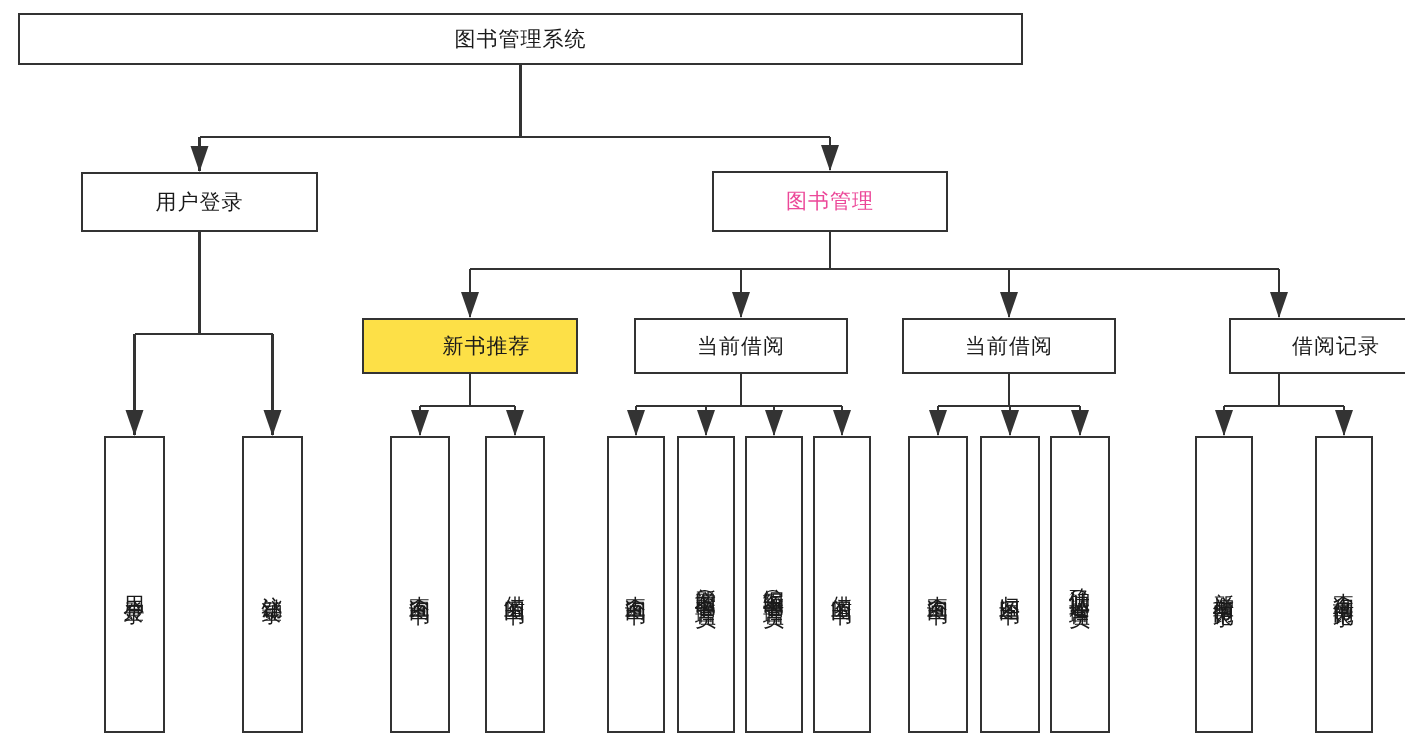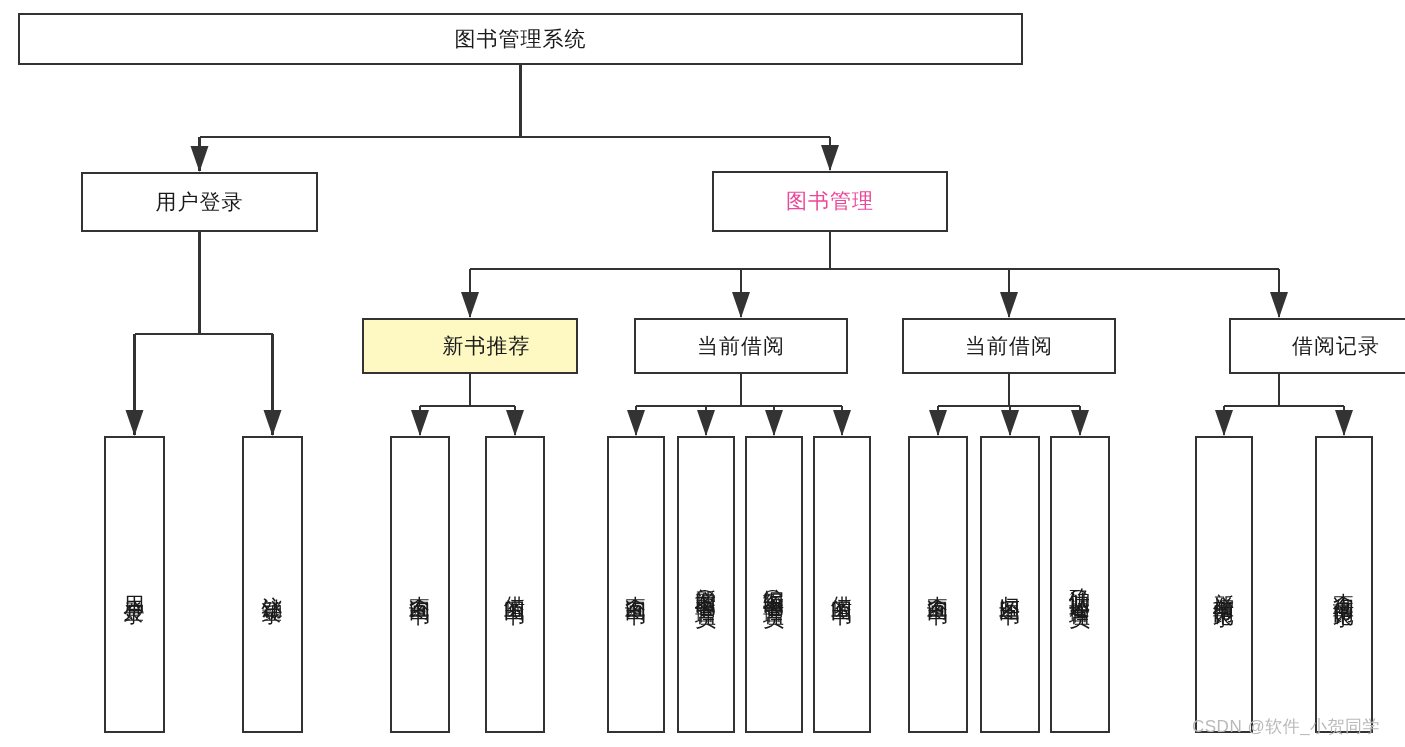--- a/index.html
+++ b/index.html
@@ -124,21 +124,21 @@
   <div id="nodes-layer">
       <div class="node horiz" style="left: 18px; top: 13px; width: 1005px; height: 52px; border-color: rgb(51, 51, 51); background: rgb(255, 255, 255); color: rgb(26, 26, 26);">
         <span class="node-label">图书管理系统</span>
       </div>
       <div class="node horiz" style="left: 81px; top: 172px; width: 237px; height: 60px; border-color: rgb(51, 51, 51); background: rgb(255, 255, 255); color: rgb(26, 26, 26);">
         <span class="node-label">用户登录</span>
       </div>
       <div class="node horiz" style="left: 712px; top: 171px; width: 236px; height: 61px; border-color: rgb(51, 51, 51); background: rgb(255, 255, 255); color: #ec4899;">
         <span class="node-label">图书管理</span>
       </div>
-      <div class="node horiz" style="left: 362px; top: 318px; width: 216px; height: 56px; border-color: rgb(51, 51, 51); background: #fef9c3; color: rgb(26, 26, 26); padding-left: 33px;">
+      <div class="node horiz" style="left: 362px; top: 318px; width: 216px; height: 56px; border-color: rgb(51, 51, 51); background: #fde047; color: rgb(26, 26, 26); padding-left: 33px;">
         <span class="node-label">新书推荐</span>
       </div>
       <div class="node horiz" style="left: 634px; top: 318px; width: 214px; height: 56px; border-color: rgb(51, 51, 51); background: rgb(255, 255, 255); color: rgb(26, 26, 26);">
         <span class="node-label">当前借阅</span>
       </div>
       <div class="node horiz" style="left: 902px; top: 318px; width: 214px; height: 56px; border-color: rgb(51, 51, 51); background: rgb(255, 255, 255); color: rgb(26, 26, 26);">
         <span class="node-label">当前借阅</span>
       </div>
       <div class="node horiz" style="left: 1229px; top: 318px; width: 214px; height: 56px; border-color: rgb(51, 51, 51); background: rgb(255, 255, 255); color: rgb(26, 26, 26);">
         <span class="node-label">借阅记录</span>
@@ -177,15 +177,14 @@
         <span class="node-label">确认归还（管理员）</span>
       </div>
       <div class="node vert" style="left: 1195px; top: 436px; width: 58px; height: 297px; border-color: rgb(51, 51, 51); background: rgb(255, 255, 255); color: rgb(26, 26, 26);">
         <span class="node-label">新增借阅记录</span>
       </div>
       <div class="node vert" style="left: 1315px; top: 436px; width: 58px; height: 297px; border-color: rgb(51, 51, 51); background: rgb(255, 255, 255); color: rgb(26, 26, 26);">
         <span class="node-label">查询借阅记录</span>
       </div>
     </div>
 
-  <div class="watermark" style="left: 1192px; top: 715px; color: rgb(185, 185, 185);">CSDN @软件_小贺同学</div>
 
 </div>
 
 </body></html>

